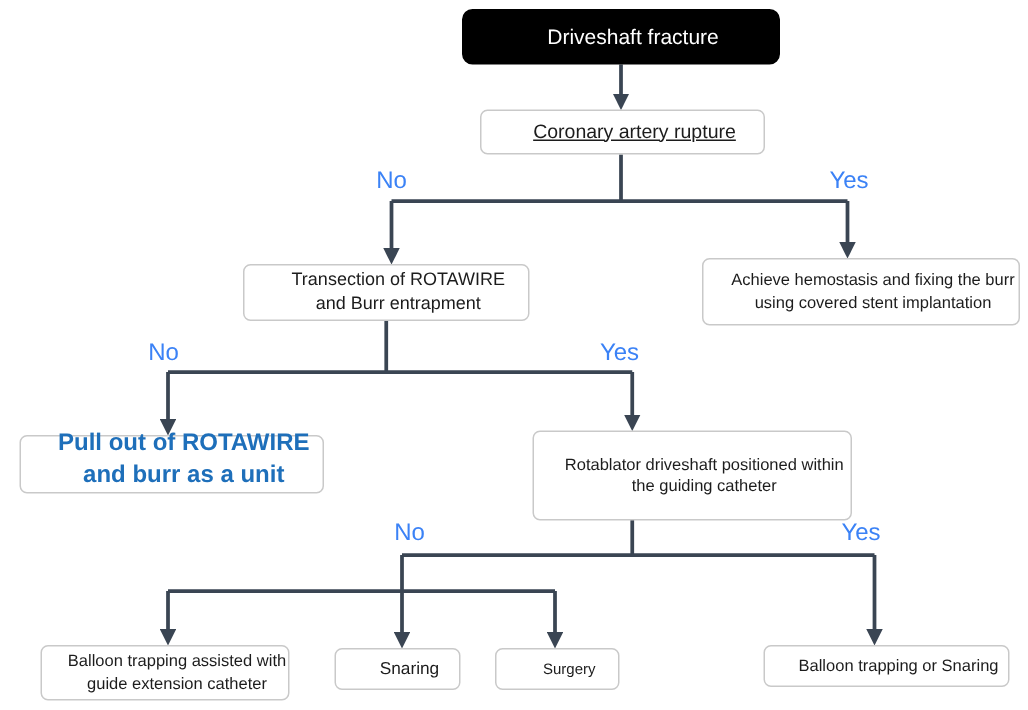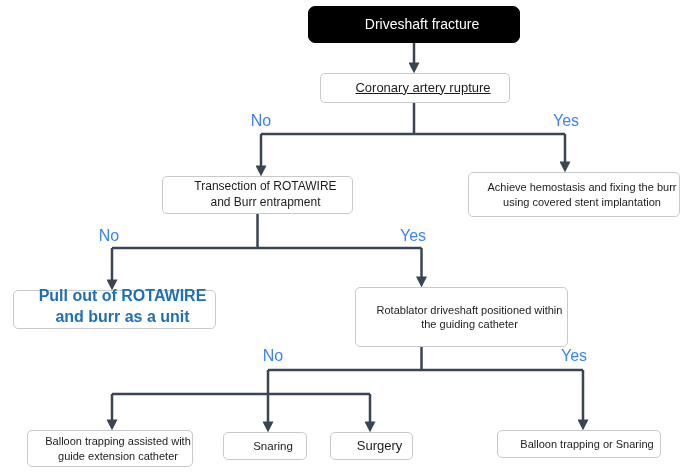--- a/index.html
+++ b/index.html
@@ -25,22 +25,22 @@
   .n-hemostasis  { left:468px; top:172px; width:212px; height:45px; font-size:11px; }
   .n-hemostasis span { max-width:208px; }
   .n-pullout     { left:13px;  top:290px; width:203px; height:39px; font-size:16px;
                    font-weight:bold; color:#1e6fba;align-items:flex-end; }
   .n-pullout span { max-width:182px; }
   .n-rotablator  { left:315px; top:287px; width:213px; height:60px; font-size:11px;margin-left:40px; }
   .n-rotablator span { max-width:209px; }
   .n-balloonleft { left:27px;  top:430px; width:166px; height:37px; font-size:11px; }
   .n-balloonleft span { max-width:162px; }
   .n-snaring     { left:223px; top:432px; width:84px;  height:28px; font-size:11.5px; }
-  .n-surgery     { left:330px; top:432px; width:83px;  height:28px; font-size:13px; }
-  .n-balloonright{ left:497px; top:430px; width:164px; height:28px; font-size:11px; }
+  .n-surgery     { left:330px; top:432px; width:83px;  height:28px; font-size:10px; }
+  .n-balloonright{ left:509px; top:430px; width:164px; height:28px; font-size:11px; }
   .edge-label {
     position:absolute; transform:translate(-50%,-50%);
     font-size:16px; color:#3b82f6; white-space:nowrap;
   }
   .l-no1  { left:261px; top:121px; }
   .l-yes1 { left:566px; top:121px; }
   .l-no2  { left:109px; top:236px; }
   .l-yes2 { left:413px; top:236px; }
   .l-no3  { left:273px; top:356px; }
   .l-yes3 { left:574px; top:356px; }

